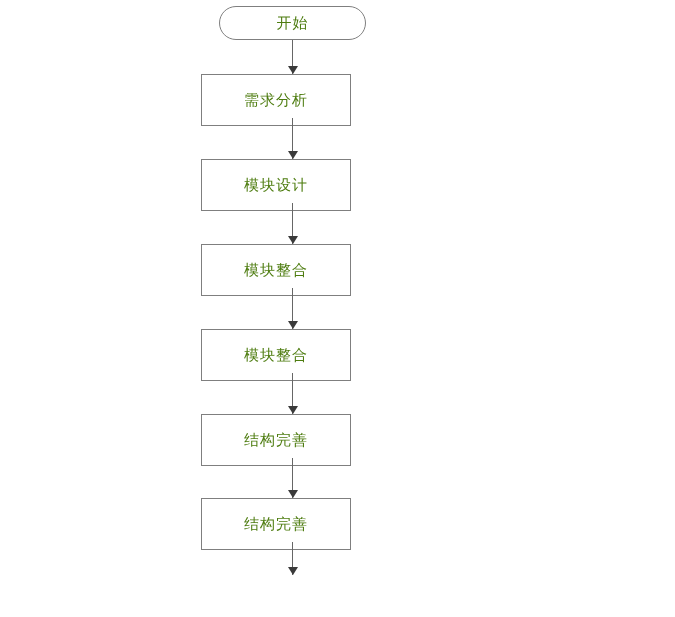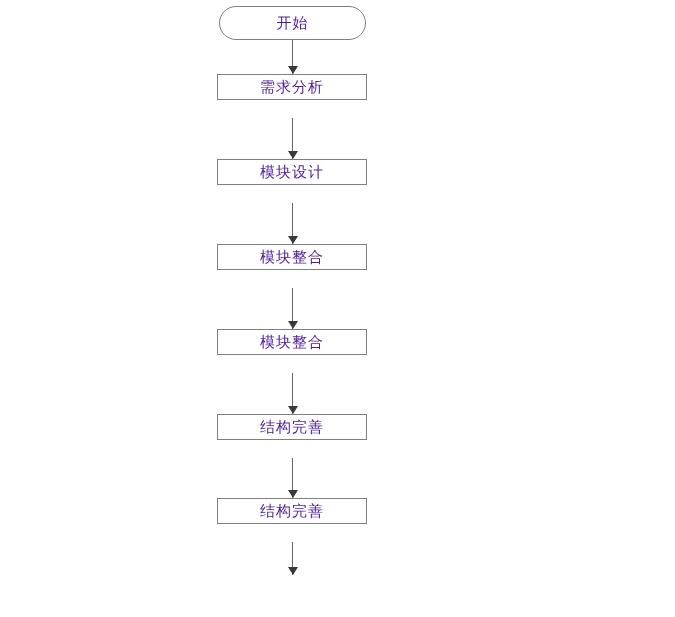--- a/index.html
+++ b/index.html
@@ -17,28 +17,28 @@
   }
   .node {
     position: absolute;
     box-sizing: border-box;
     background: #ffffff;
     border: 1px solid #7f7f7f;
     display: flex;
     align-items: center;
     justify-content: center;
     font-size: 15px;
-    color: #4c1d95;
+    color: #4d7c0f;
     letter-spacing: 1px;
     text-align: center;
   }
   .rect {
-    left: 217px;
+    left: 201px;
     width: 150px;
-    height: 26px;
+    height: 52px;
   }
   .stadium {
     left: 219px;
     width: 147px;
     height: 34px;
     border-radius: 17px;
   }
   .arrow {
     position: absolute;
     left: 292px;

